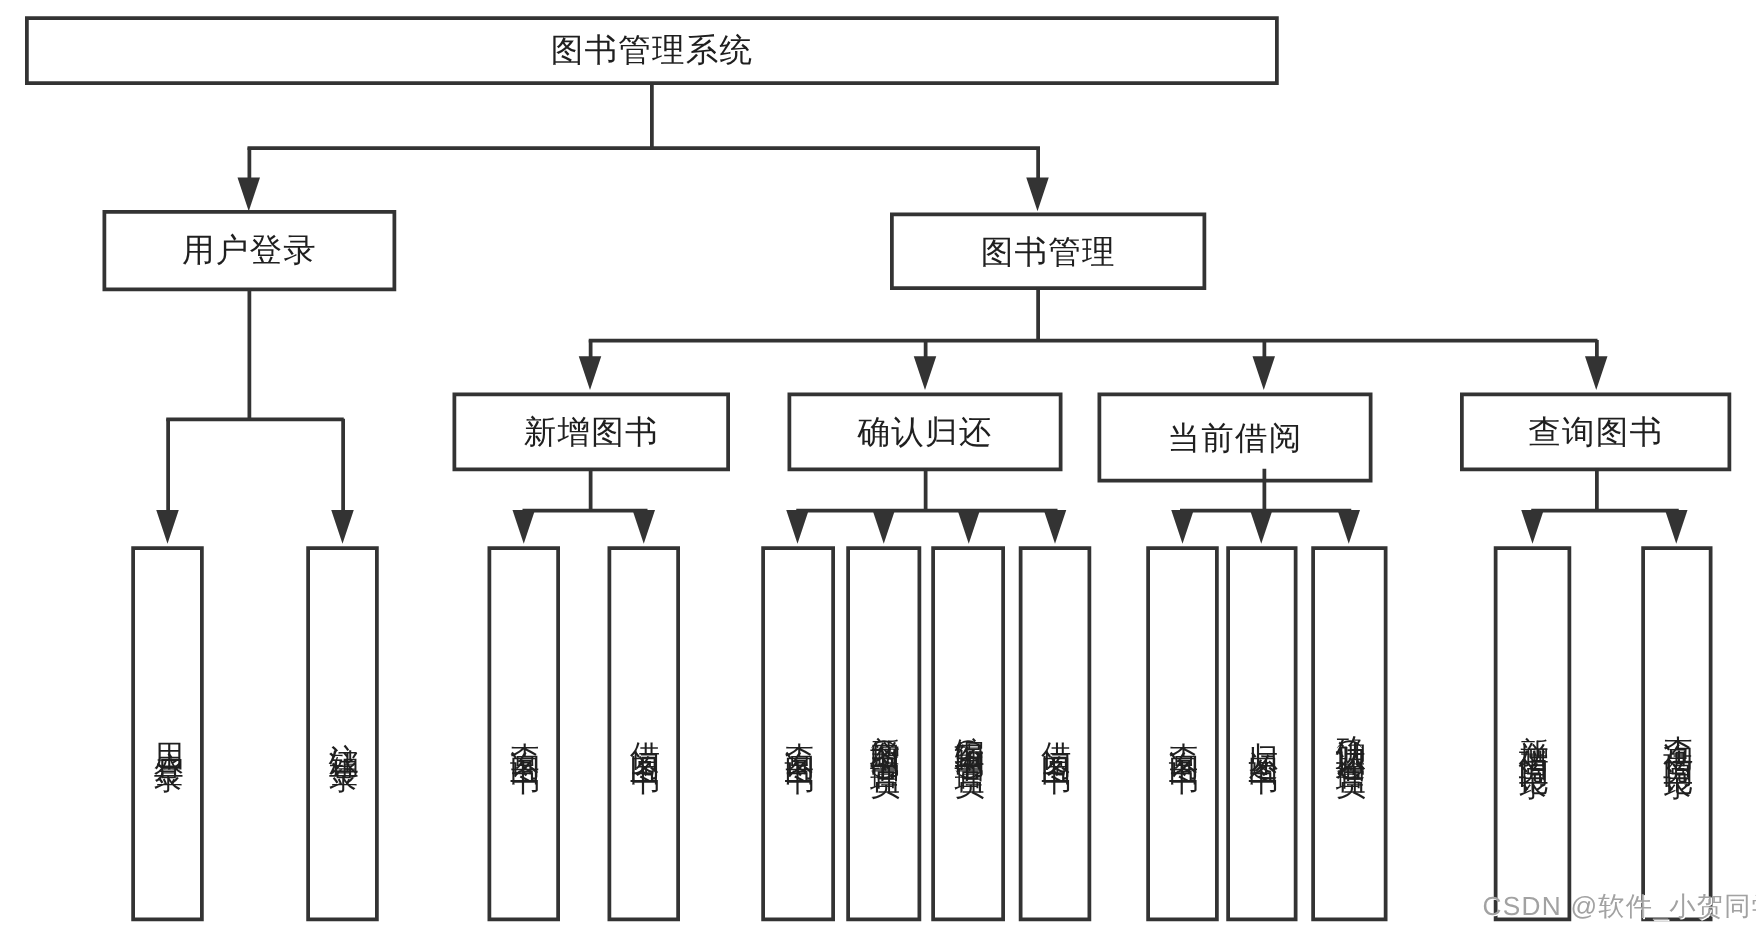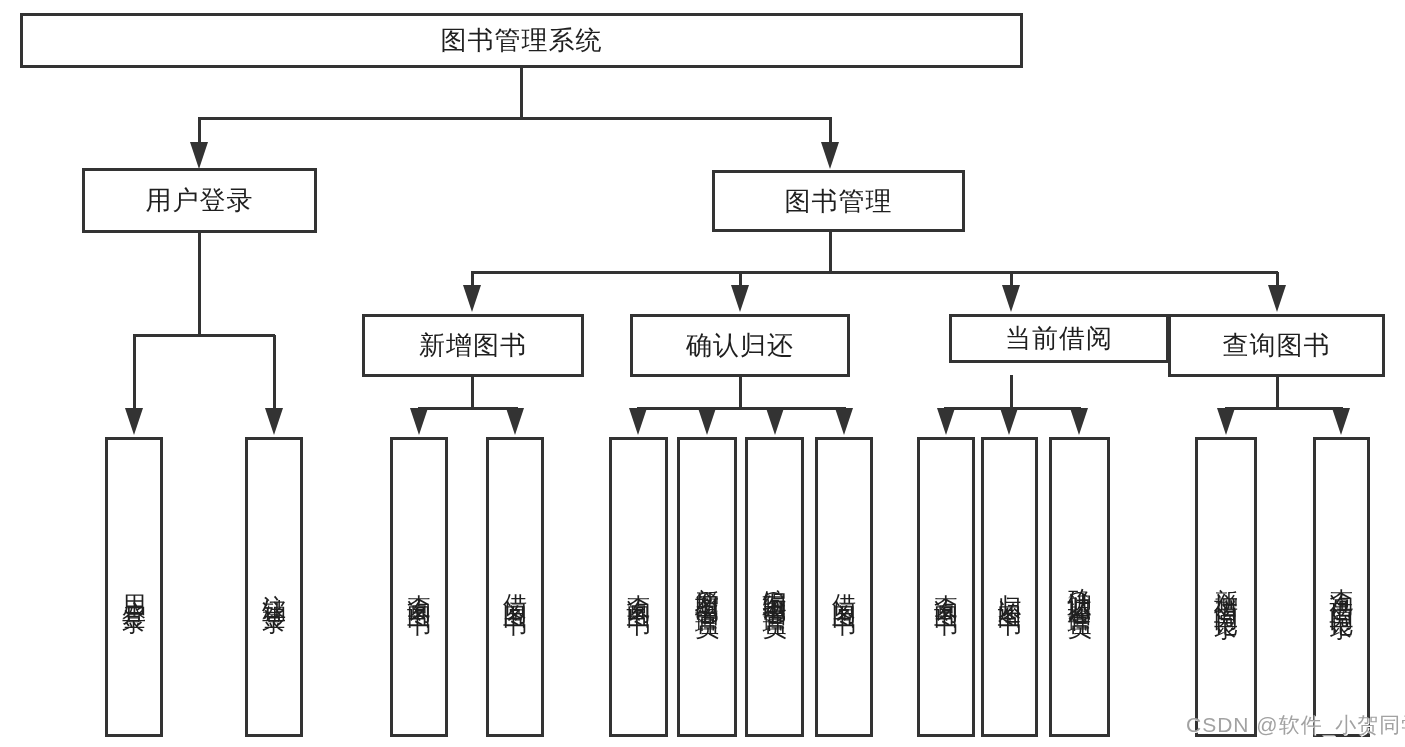--- a/index.html
+++ b/index.html
@@ -106,21 +106,21 @@
   <div class="arr" style="left:1002px;top:285px"></div>
   <div class="ln" style="left:1276px;top:272px;width:3px;height:14px"></div>
   <div class="arr" style="left:1268px;top:285px"></div>
 
   <div class="box" style="left:362px;top:314px;width:222px;height:63px">
     <span class="hlabel">新增图书</span>
   </div>
   <div class="box" style="left:630px;top:314px;width:220px;height:63px">
     <span class="hlabel">确认归还</span>
   </div>
-  <div class="box" style="left:949px;top:314px;width:220px;height:49px">
+  <div class="box" style="left:878px;top:314px;width:220px;height:72px">
     <span class="hlabel">当前借阅</span>
   </div>
   <div class="box" style="left:1168px;top:314px;width:217px;height:63px">
     <span class="hlabel">查询图书</span>
   </div>
 
   <div class="ln" style="left:471px;top:375px;width:3px;height:33px"></div>
   <div class="ln" style="left:418px;top:407px;width:100px;height:3px"></div>
   <div class="arr" style="left:410px;top:408px"></div>
   <div class="arr" style="left:506px;top:408px"></div>

